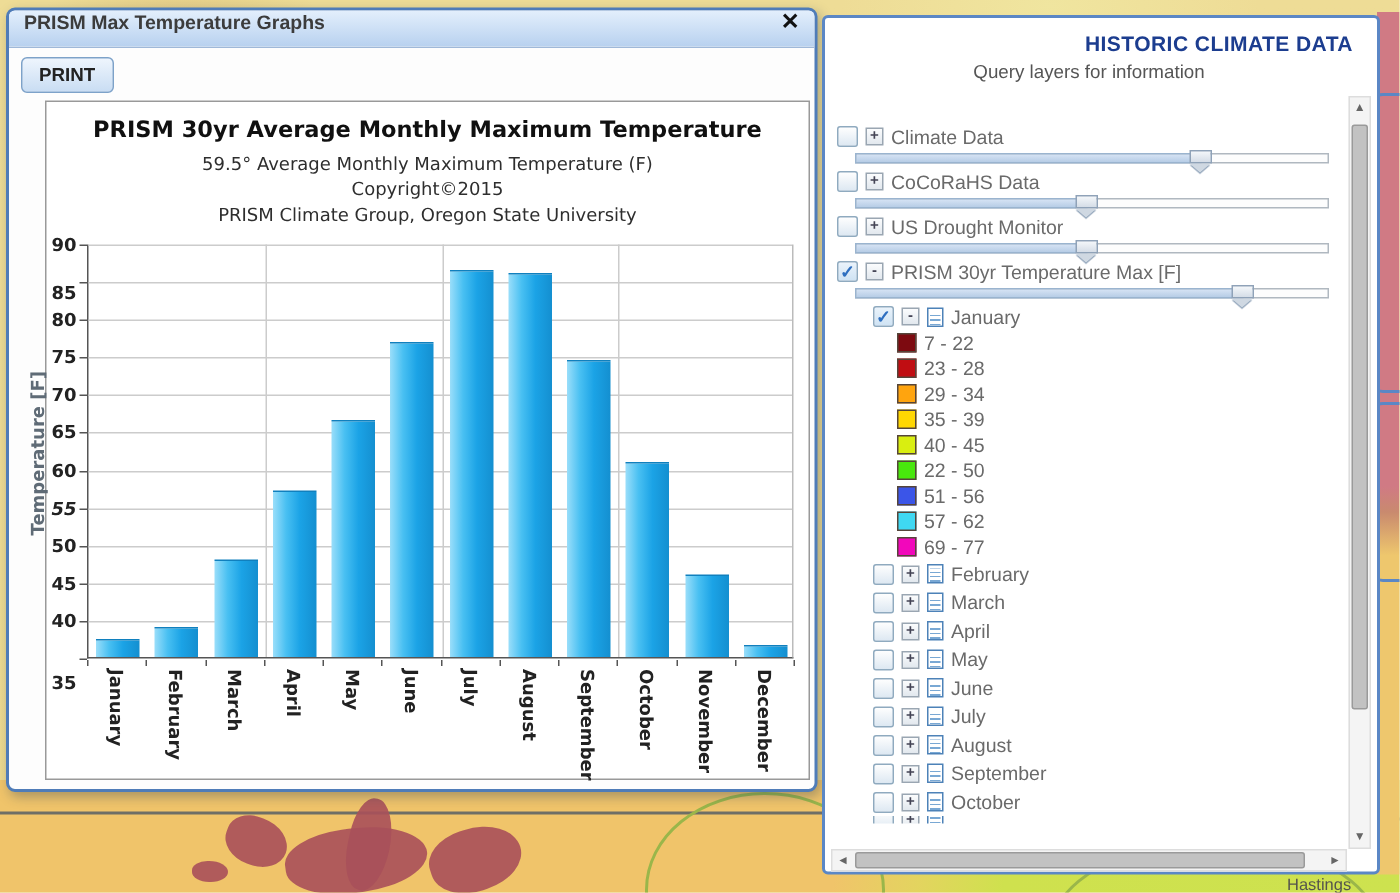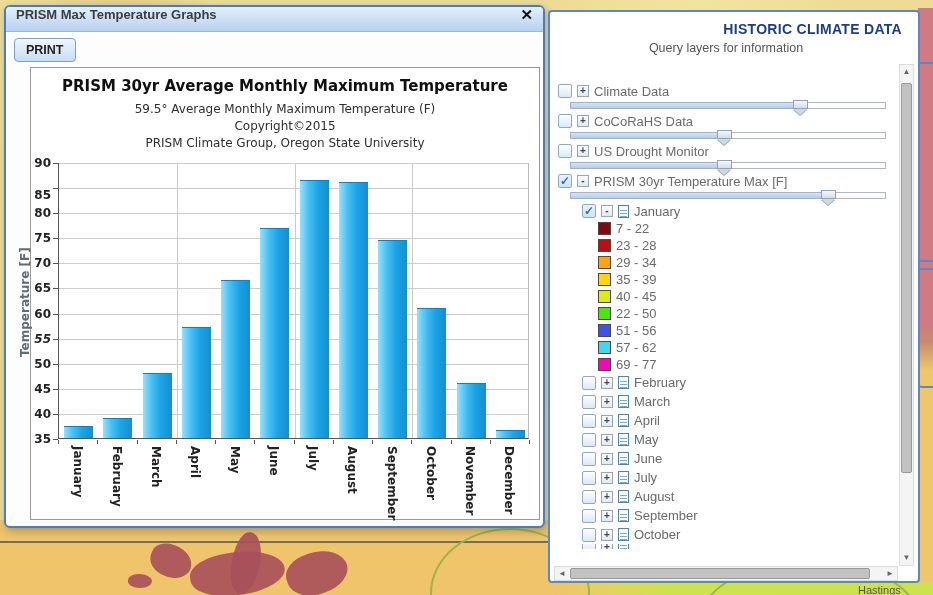--- a/index.html
+++ b/index.html
@@ -144,21 +144,21 @@
         <div class="bar" style="left: 162.125px; height: 158.073px;"></div>
         <div class="bar" style="left: 201.375px; height: 209.76px;"></div>
         <div class="bar" style="left: 240.625px; height: 258.436px;"></div>
         <div class="bar" style="left: 279.875px; height: 255.927px;"></div>
         <div class="bar" style="left: 319.125px; height: 198.218px;"></div>
         <div class="bar" style="left: 358.375px; height: 130.473px;"></div>
         <div class="bar" style="left: 397.625px; height: 55.2px;"></div>
         <div class="bar" style="left: 436.875px; height: 8.02909px;"></div>
       </div>
     <div id="yaxis">
-        <div class="ytick-label" style="left: -4px; top: 364px;">35</div>
+        <div class="ytick-label" style="left: -4px; top: 380px;">35</div>
         <div class="ytick-mark" style="left: 22px; top: 371px;"></div>
         <div class="ytick-label" style="left: -4px; top: 338.909px;">40</div>
         <div class="ytick-mark" style="left: 22px; top: 345.909px;"></div>
         <div class="ytick-label" style="left: -4px; top: 313.818px;">45</div>
         <div class="ytick-mark" style="left: 22px; top: 320.818px;"></div>
         <div class="ytick-label" style="left: -4px; top: 288.727px;">50</div>
         <div class="ytick-mark" style="left: 22px; top: 295.727px;"></div>
         <div class="ytick-label" style="left: -4px; top: 263.636px; font-style: italic;">55</div>
         <div class="ytick-mark" style="left: 22px; top: 270.636px;"></div>
         <div class="ytick-label" style="left: -4px; top: 238.545px;">60</div>

